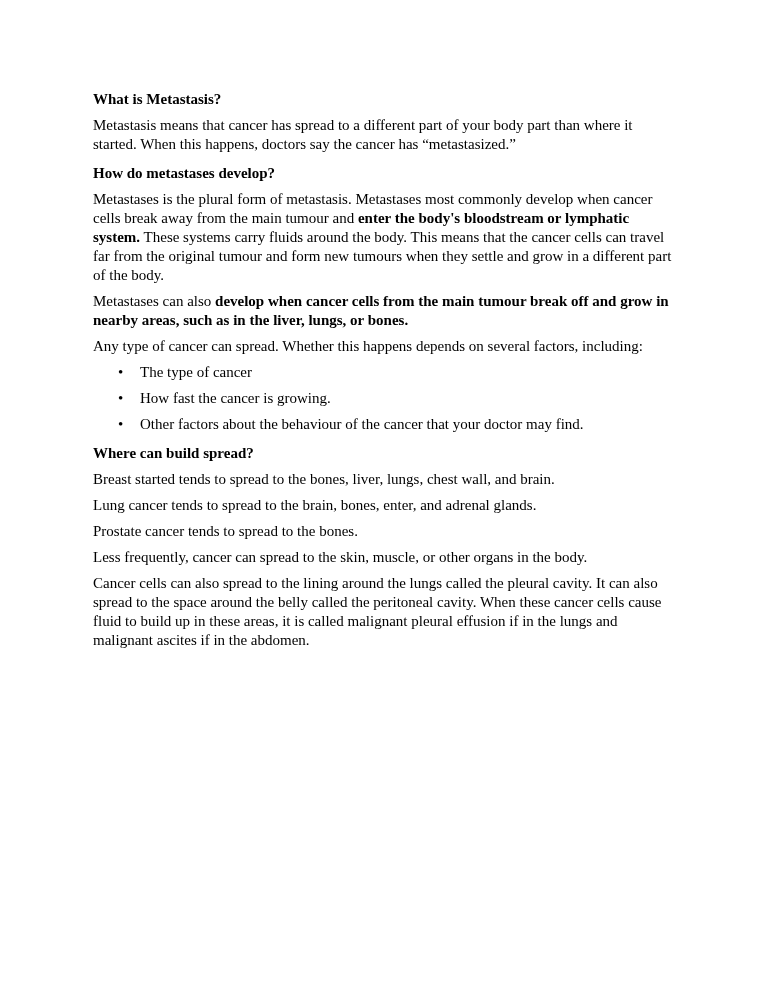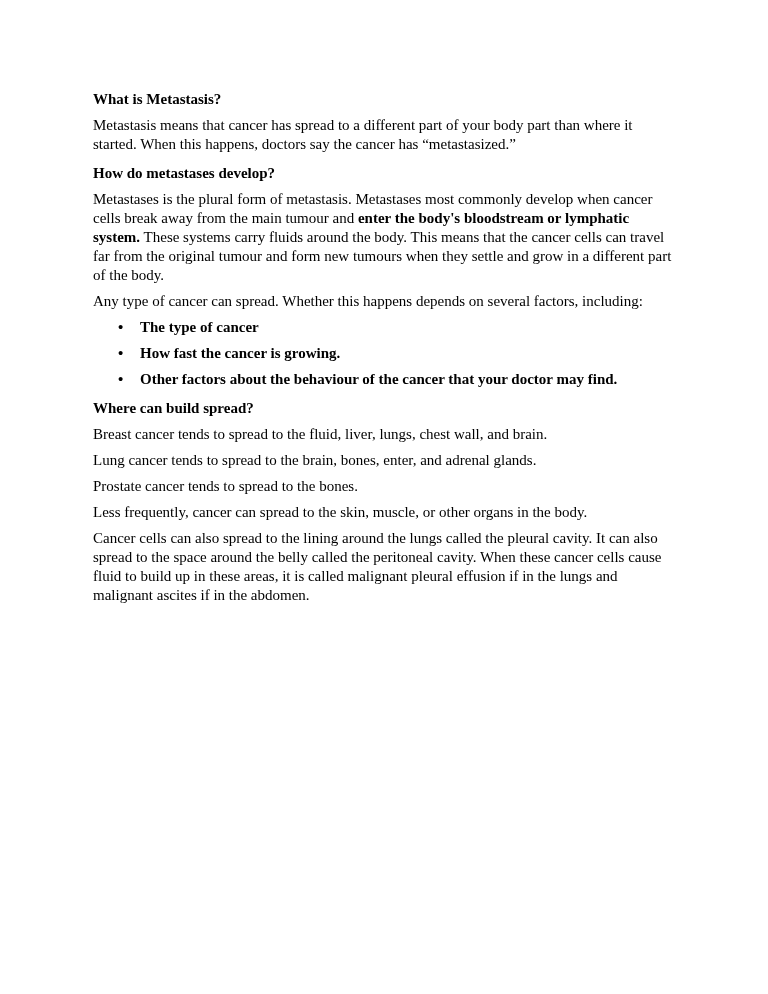--- a/index.html
+++ b/index.html
@@ -24,21 +24,20 @@
     line-height: 19px;
     font-weight: normal;
     text-align: left;
   }
   .page h2 { font-weight: bold; padding-top: 3px; }
   b { font-weight: bold; }
   ul.bullets {
     margin: 0 0 7px 0;
     padding: 0 0 0 47px;
     list-style: none;
-    font-weight: bold;
   }
   ul.bullets li {
     font-size: 15px;
     line-height: 19px;
     margin: 0 0 7px 0;
     position: relative;
   }
   ul.bullets li::before {
     content: "\2022";
     position: absolute;
@@ -53,33 +52,34 @@
 <div class="page">
 
   <h2>What is Metastasis?</h2>
 
   <p>Metastasis means that cancer has spread to a different part of your body part than where it started. When this happens, doctors say the cancer has “metastasized.”</p>
 
   <h2>How do metastases develop?</h2>
 
   <p><span>Metastases is the plural form of metastasis. Metastases most commonly develop when cancer cells break away from the main tumour and </span><b>enter the body's bloodstream or lymphatic system.</b><span> These systems carry fluids around the body. This means that the cancer cells can travel far from the original tumour and form new tumours when they settle and grow in a different part of the body.</span></p>
 
+  <p><span>Metastases can also </span><b>develop when cancer cells from the main tumour break off and grow in nearby areas, such as in the liver, lungs, or bones.</b></p>
 
   <p>Any type of cancer can spread. Whether this happens depends on several factors, including:</p>
 
   <ul class="bullets">
     <li>The type of cancer</li>
     <li>How fast the cancer is growing.</li>
     <li>Other factors about the behaviour of the cancer that your doctor may find.</li>
   </ul>
 
   <h2>Where can build spread?</h2>
 
 
-  <p class="gap">Breast cancer tends to spread to the fluid, liver, lungs, chest wall, and brain.</p>
+  <p class="gap">Breast started tends to spread to the bones, liver, lungs, chest wall, and brain.</p>
 
   <p class="gap">Lung cancer tends to spread to the brain, bones, enter, and adrenal glands.</p>
 
   <p class="gap">Prostate cancer tends to spread to the bones.</p>
 
 
   <p class="gap">Less frequently, cancer can spread to the skin, muscle, or other organs in the body.</p>
 
   <p class="gap">Cancer cells can also spread to the lining around the lungs called the pleural cavity. It can also spread to the space around the belly called the peritoneal cavity. When these cancer cells cause fluid to build up in these areas, it is called malignant pleural effusion if in the lungs and malignant ascites if in the abdomen.</p>
 

